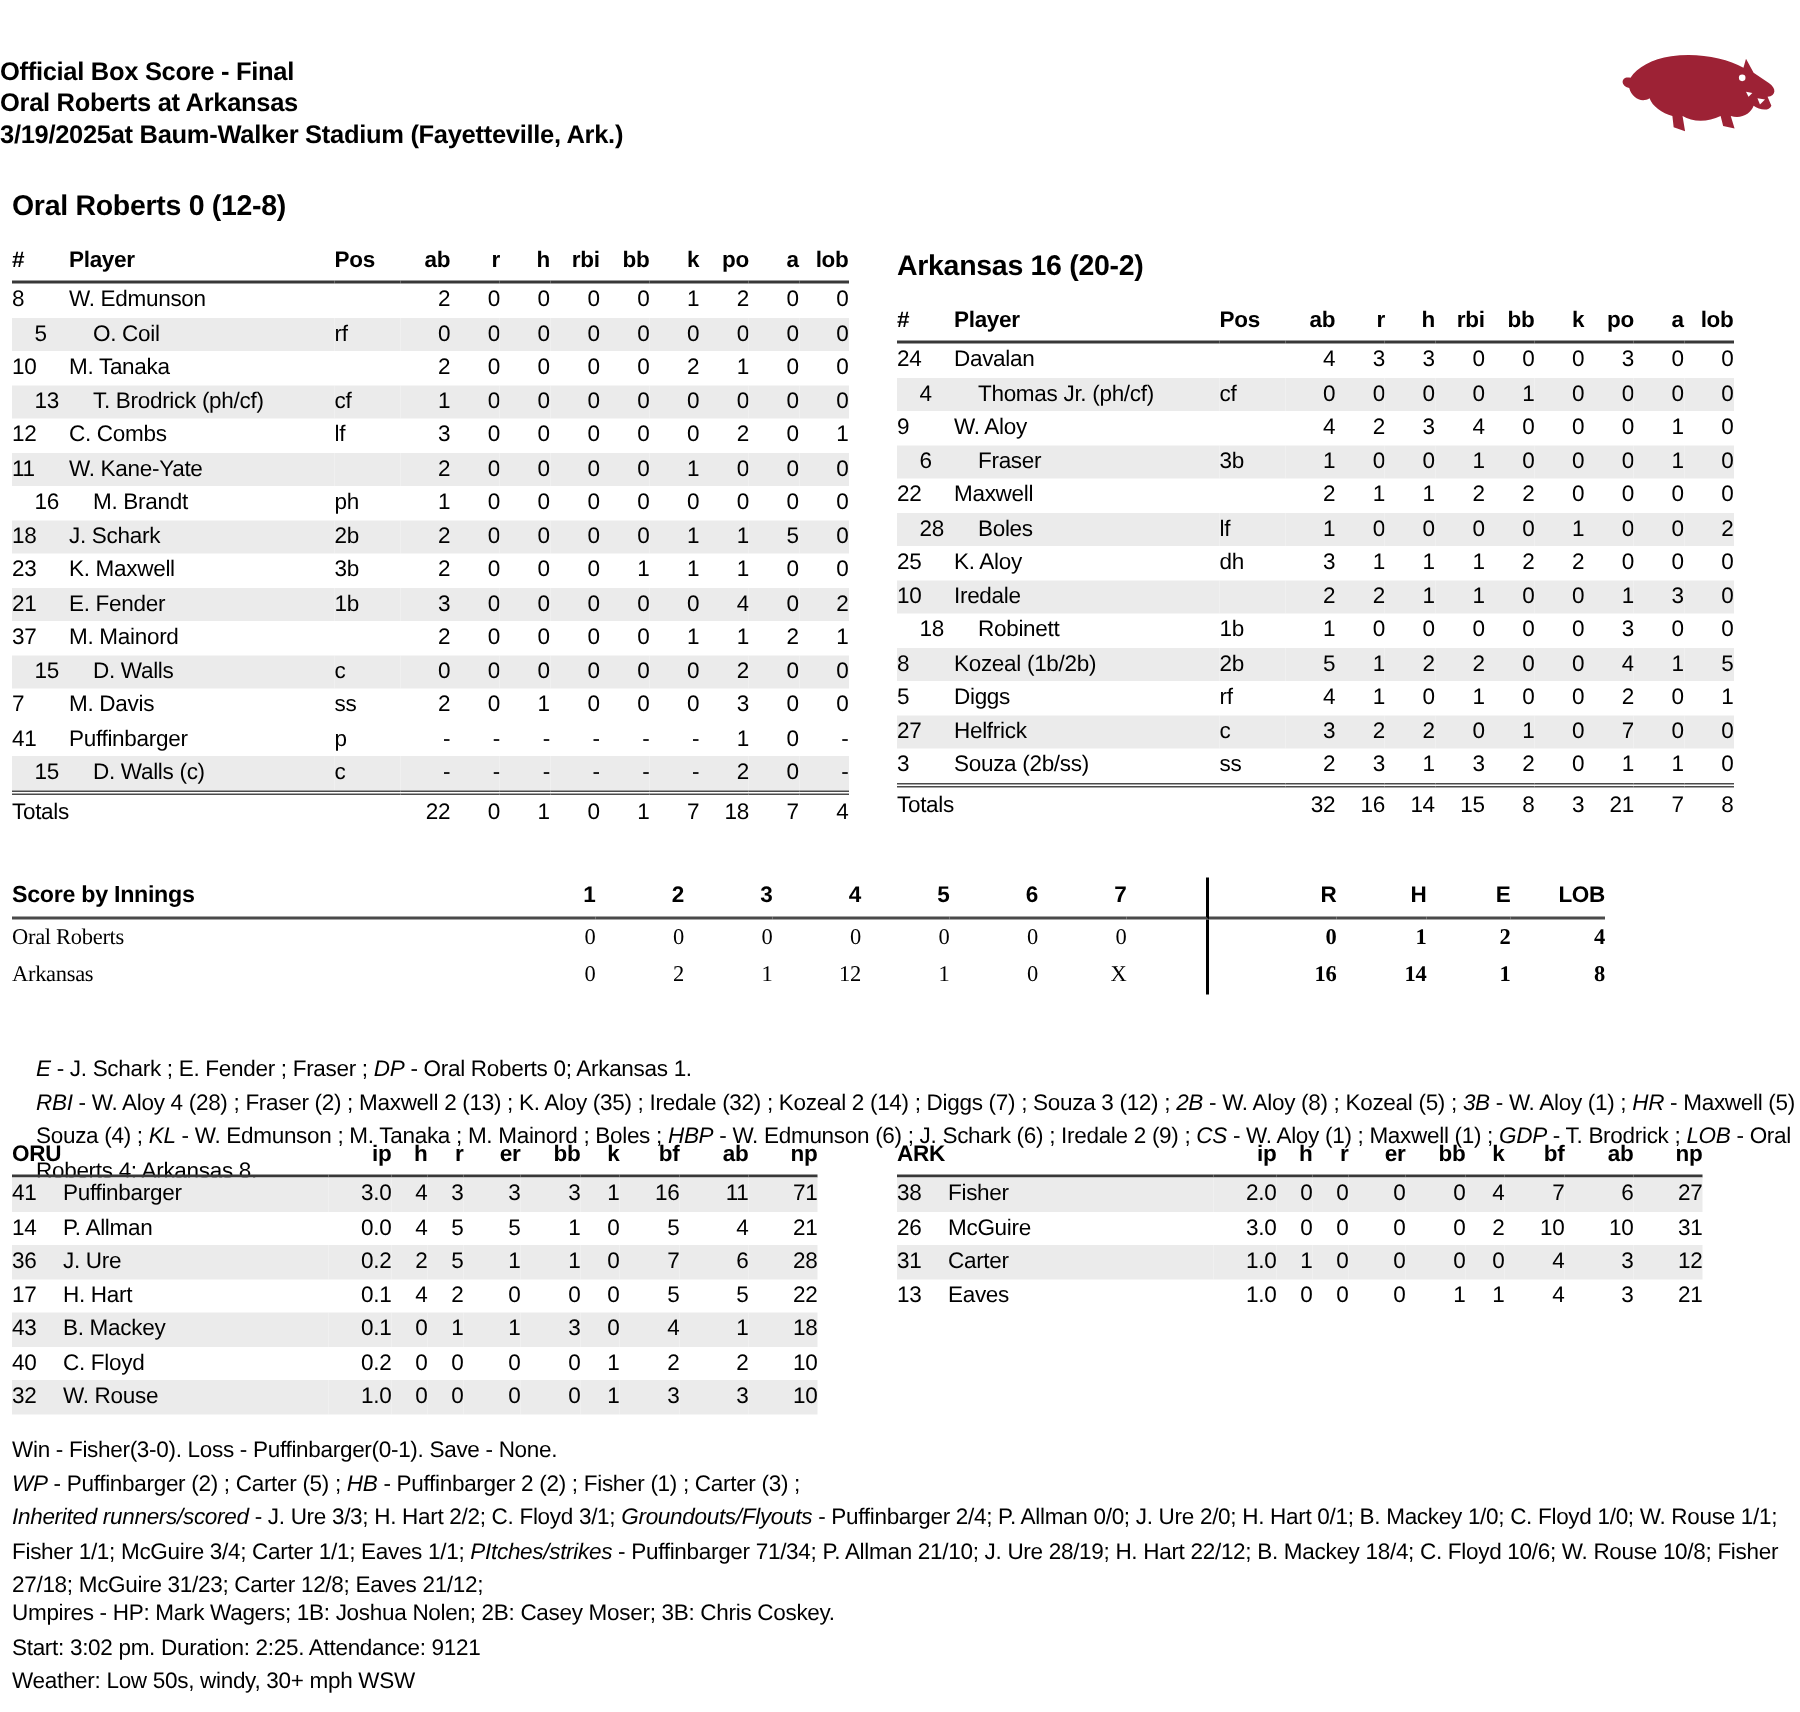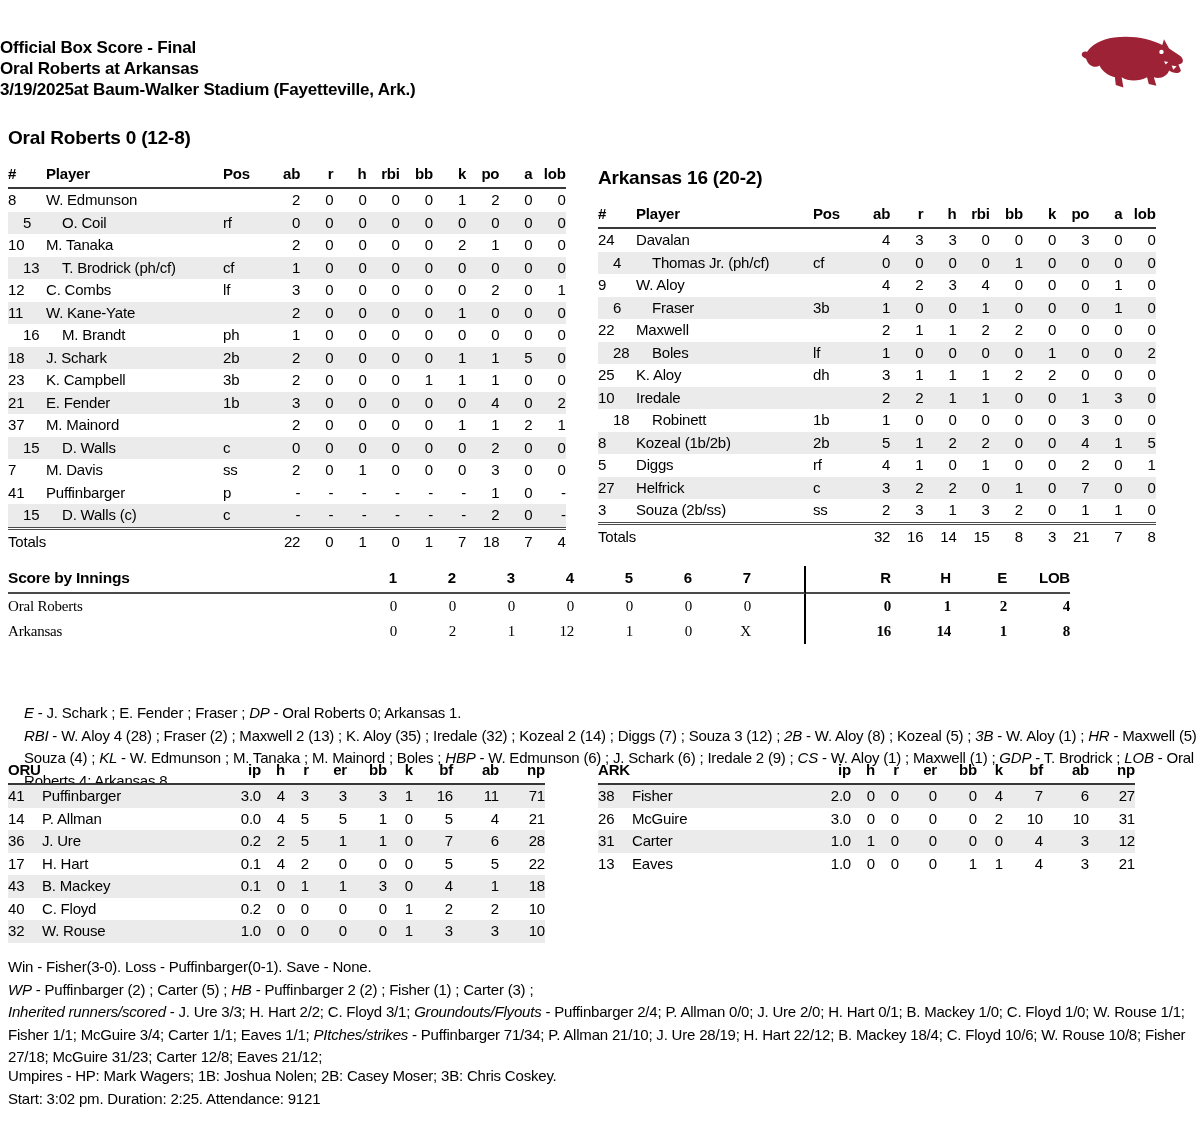--- a/index.html
+++ b/index.html
@@ -11,21 +11,21 @@
     font-weight:bold;font-size:17px;line-height:21px;letter-spacing:-0.2px;}
   .logo{position:absolute;top:28px;left:1076px;width:110px;height:74px;}
 
   .batting-row{position:absolute;top:127px;left:8px;width:1184px;}
   #bat-0{position:absolute;left:0;top:0;width:558px;}
   #bat-1{position:absolute;left:590px;top:0;width:558px;margin-top:40px;}
   .team-heading{font-weight:bold;font-size:19px;letter-spacing:-0.2px;}
 
   .btable{display:grid;grid-template-columns:34px 181px 44px repeat(9,33.2px);margin-top:15px;}
   .ptable{display:grid;grid-template-columns:30px 181px 42px 24px 24px 38px 40px 26px 40px 46px 46px;}
-  .itable{display:grid;grid-template-columns:330px repeat(7,59px) 55px 85px 60px 56px 63px;}
+  .itable{display:grid;grid-template-columns:330px repeat(7,59px) 55px 85px 60px 56px 63px;margin-top:19px;}
 
   .hc{font-weight:bold;border-bottom:2px solid #383838;padding-bottom:3px;line-height:20px;white-space:nowrap;letter-spacing:-0.2px;}
   .hc.st{text-align:right;}
   .hc.name{padding-left:4px;}
   .cell{line-height:22.5px;height:22.5px;white-space:nowrap;letter-spacing:-0.2px;}
   .cell.st{text-align:right;}
   .cell.name{padding-left:4px;}
   .subnum{padding-left:15px;}
   .subname{padding-left:20px !important;}
   .shaded{background:#ebebeb;}
@@ -179,21 +179,21 @@
         <span class="cell st shaded">2</span>
         <span class="cell st shaded">0</span>
         <span class="cell st shaded">0</span>
         <span class="cell st shaded">0</span>
         <span class="cell st shaded">0</span>
         <span class="cell st shaded">1</span>
         <span class="cell st shaded">1</span>
         <span class="cell st shaded">5</span>
         <span class="cell st shaded">0</span>
         <span class="cell num">23</span>
-        <span class="cell name">K. Campbell</span>
+        <span class="cell name">K. Maxwell</span>
         <span class="cell pos">3b</span>
         <span class="cell st">2</span>
         <span class="cell st">0</span>
         <span class="cell st">0</span>
         <span class="cell st">0</span>
         <span class="cell st">1</span>
         <span class="cell st">1</span>
         <span class="cell st">1</span>
         <span class="cell st">0</span>
         <span class="cell st">0</span>
@@ -669,13 +669,14 @@
 
 <section id="pitching-notes">
     <p class="note">Win - Fisher(3-0). Loss - Puffinbarger(0-1). Save - None.</p>
     <p class="note"><i class="lbl">WP</i> - Puffinbarger (2) ; Carter (5) ; <i class="lbl">HB</i> - Puffinbarger 2 (2) ; Fisher (1) ; Carter (3) ;</p>
     <p class="note"><i class="lbl">Inherited runners/scored</i> - J. Ure 3/3; H. Hart 2/2; C. Floyd 3/1; <i class="lbl">Groundouts/Flyouts</i> - Puffinbarger 2/4; P. Allman 0/0; J. Ure 2/0; H. Hart 0/1; B. Mackey 1/0; C. Floyd 1/0; W. Rouse 1/1; Fisher 1/1; McGuire 3/4; Carter 1/1; Eaves 1/1; <i class="lbl">PItches/strikes</i> - Puffinbarger 71/34; P. Allman 21/10; J. Ure 28/19; H. Hart 22/12; B. Mackey 18/4; C. Floyd 10/6; W. Rouse 10/8; Fisher 27/18; McGuire 31/23; Carter 12/8; Eaves 21/12;</p>
   </section>
 
 <section id="footer-notes">
     <div class="fline">Umpires - HP: Mark Wagers; 1B: Joshua Nolen; 2B: Casey Moser; 3B: Chris Coskey.</div>
     <div class="fline">Start: 3:02 pm. Duration: 2:25. Attendance: 9121</div>
+    <div class="fline">Weather: Low 50s, windy, 30+ mph WSW</div>
   </section>
 
 </body></html>

